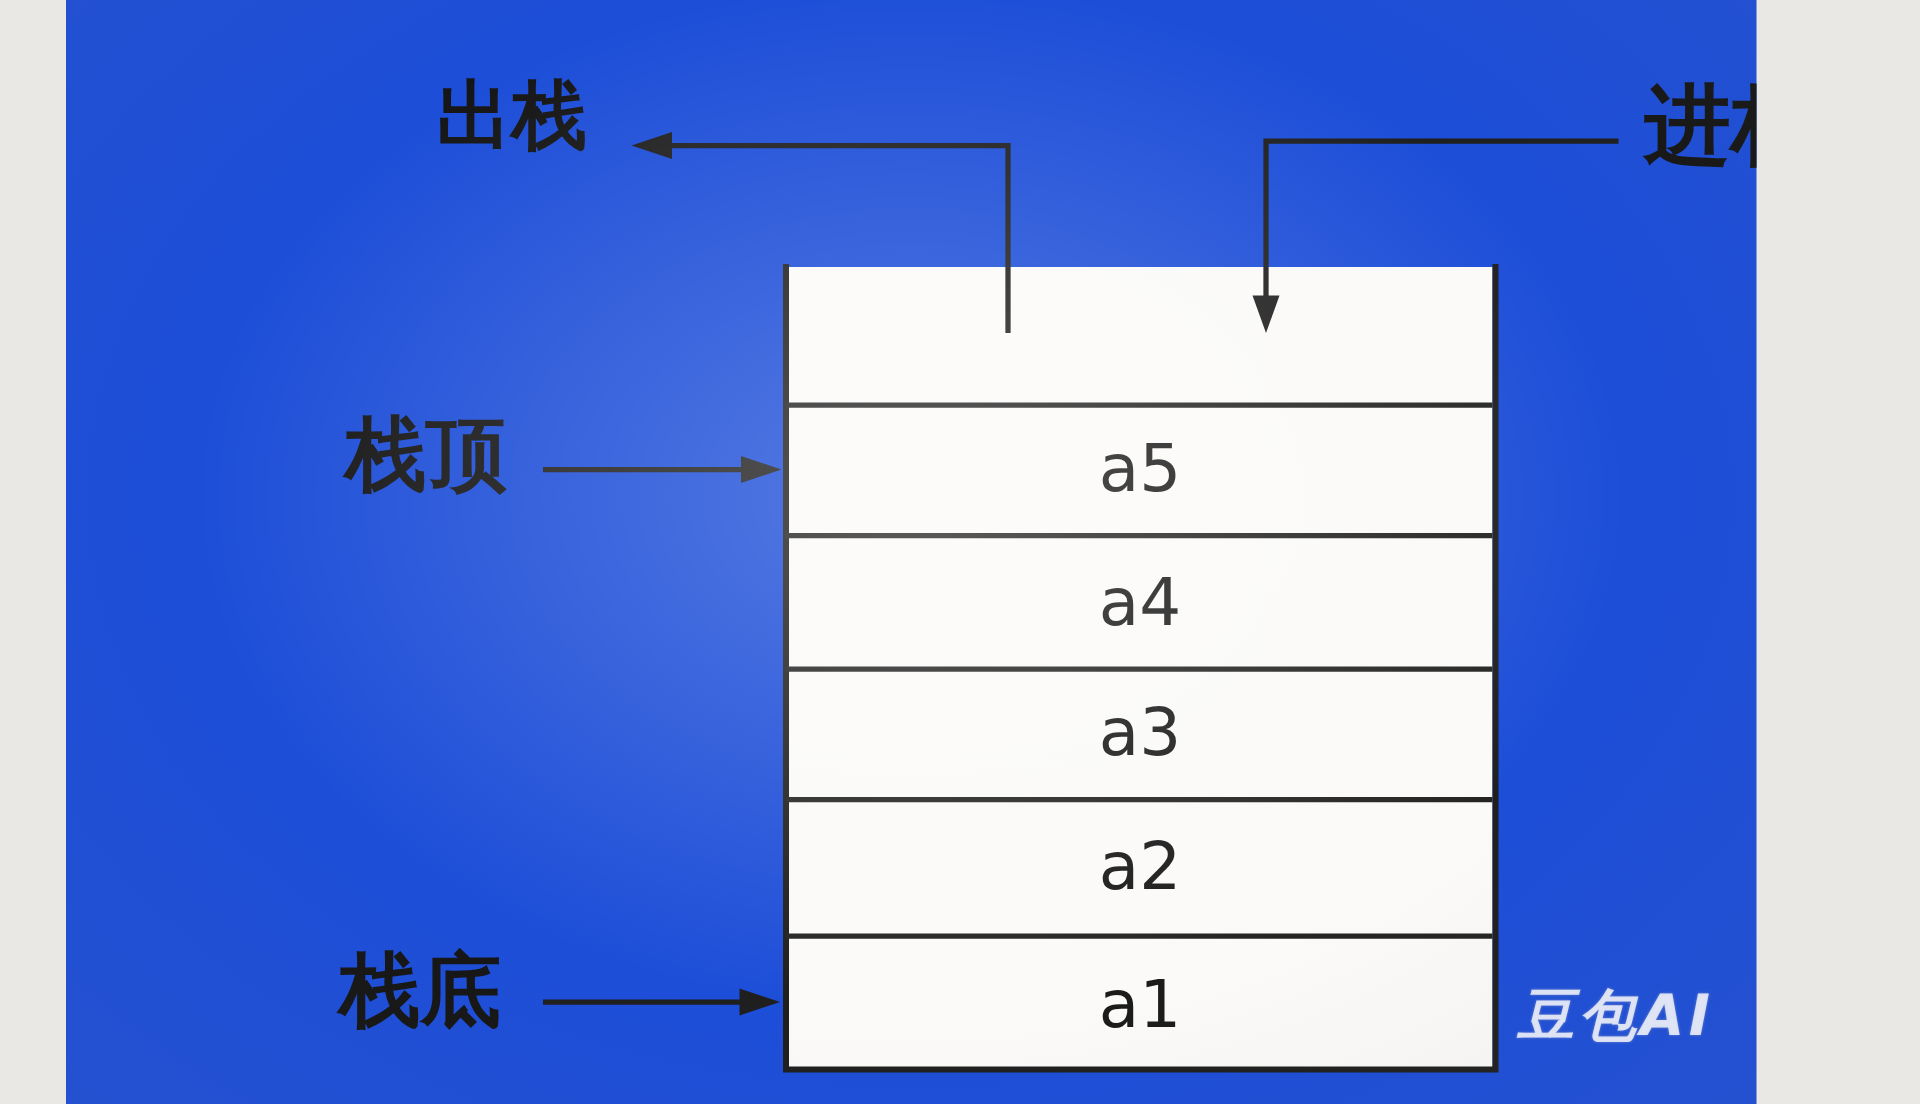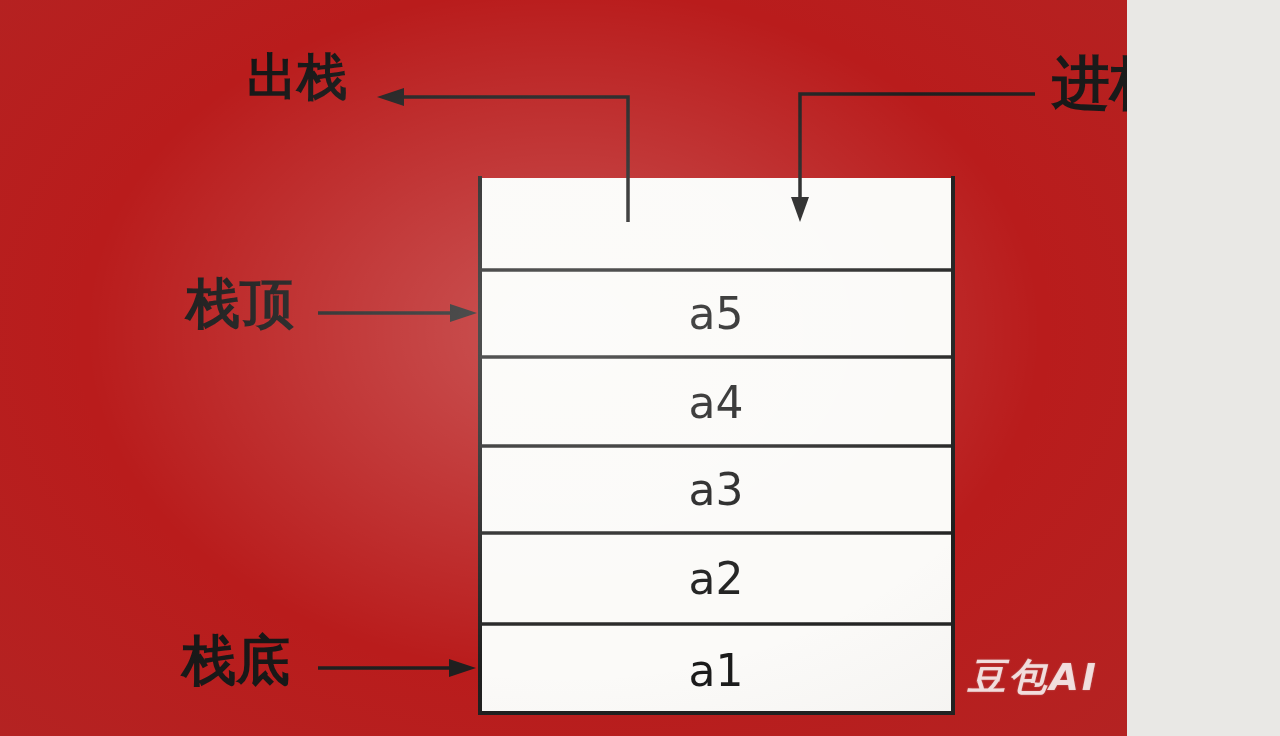--- a/index.html
+++ b/index.html
@@ -5,22 +5,23 @@
   html, body {
     margin: 0;
     padding: 0;
     background: #e9e8e5;
     font-family: "DejaVu Sans", "Liberation Sans", sans-serif;
   }
   .stage {
     position: relative;
     width: 1127px;
     height: 736px;
-    background: #b91c1c;
+    background: #1d4ed8;
     overflow: hidden;
+    margin-left: 44px;
   }
   
   .stage::after {
     content: "";
     position: absolute;
     inset: 0;
     pointer-events: none;
     background: radial-gradient(ellipse at 50% 45%, rgba(255,255,255,0.25) 0%, rgba(0,0,0,0) 60%, rgba(120,115,108,0.08) 100%);
   }
   svg { display: block; }

